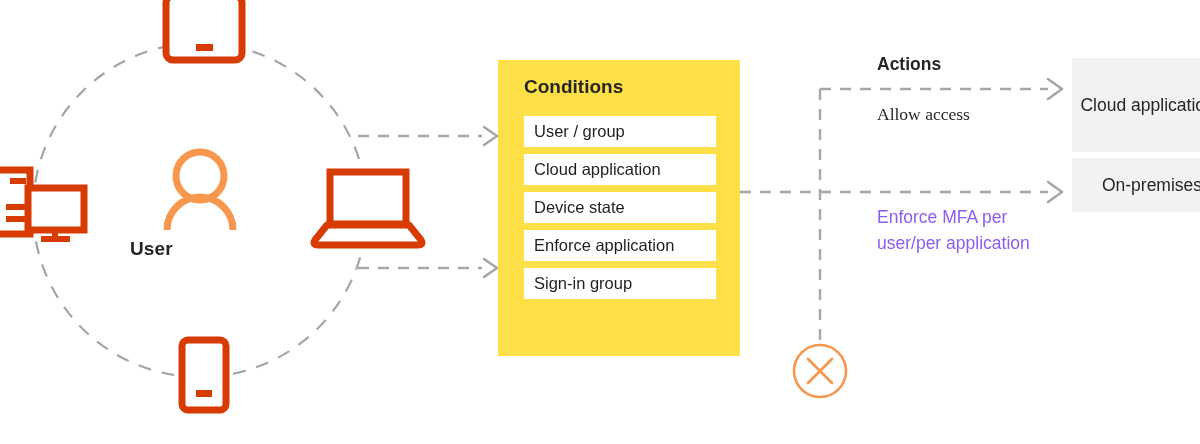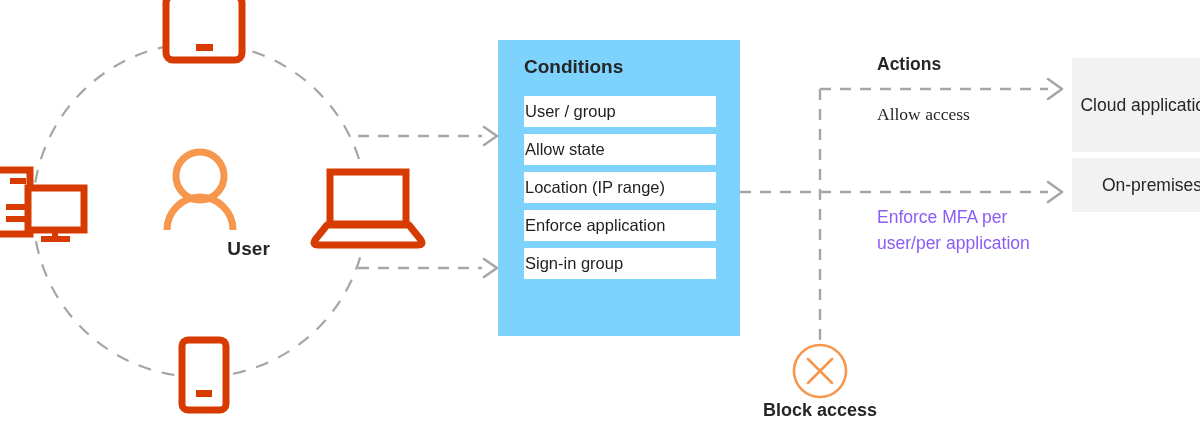--- a/index.html
+++ b/index.html
@@ -23,56 +23,56 @@
     height: 444px;
     overflow: visible;
   }
 
   
   #user-label {
     position: absolute;
     left: 130px;
     top: 238px;
     width: 140px;
-    text-align: right;
+    text-align: left;
     font-size: 19px;
     font-weight: bold;
     color: #262626;
     letter-spacing: .1px;
   }
 
   
   #conditions-panel {
     position: absolute;
     left: 498px;
-    top: 40px;
+    top: 60px;
     width: 242px;
     height: 296px;
-    background: #7dd3fc;
+    background: #fde047;
   }
   #conditions-title {
     position: absolute;
     left: 26px;
     top: 16px;
     font-size: 19px;
     font-weight: bold;
     color: #262626;
   }
   #conditions-list {
     position: absolute;
     left: 26px;
     top: 56px;
     width: 192px;
   }
   .condition-item {
     background: #ffffff;
     height: 31px;
     line-height: 31px;
     margin-bottom: 7px;
-    padding-left: 1px;
+    padding-left: 10px;
     font-size: 16.5px;
     color: #1f1f1f;
     white-space: nowrap;
     box-sizing: border-box;
   }
 
   
   #actions-title {
     position: absolute;
     left: 877px;
@@ -193,28 +193,27 @@
       <path d="M 167 230 A 33 33 0 0 1 233 230" fill="none" stroke="#f7974e" stroke-width="7" stroke-linecap="butt"></path>
     </g>
   </svg>
 
   <div id="user-label">User</div>
 
   <div id="conditions-panel">
     <div id="conditions-title">Conditions</div>
     <div id="conditions-list">
       <div class="condition-item">User / group</div>
-      <div class="condition-item">Allow state</div>
-      <div class="condition-item">Location (IP range)</div>
+      <div class="condition-item">Cloud application</div>
+      <div class="condition-item">Device state</div>
       <div class="condition-item">Enforce application</div>
       <div class="condition-item">Sign-in group</div>
     </div>
   </div>
 
   <div id="actions-title">Actions</div>
   <div id="allow-access-label">Allow access</div>
   <div id="mfa-label">Enforce MFA per user/per application</div>
-  <div id="block-access-label">Block access</div>
 
   <div class="dest-box" id="dest-cloud">Cloud applications</div>
   <div class="dest-box" id="dest-onprem">On-premises</div>
 
 </div>
 
 </body></html>

